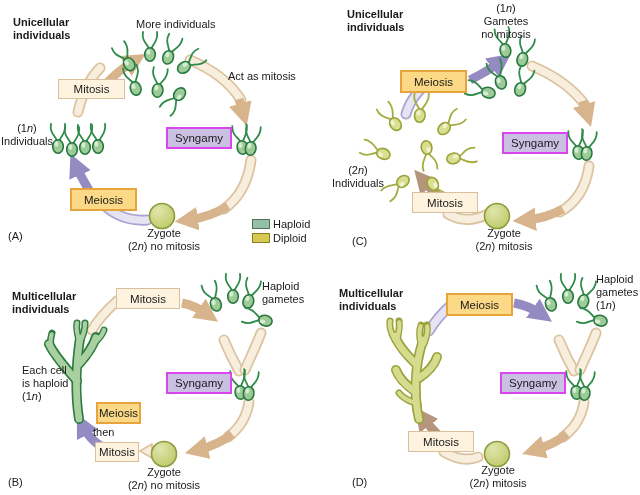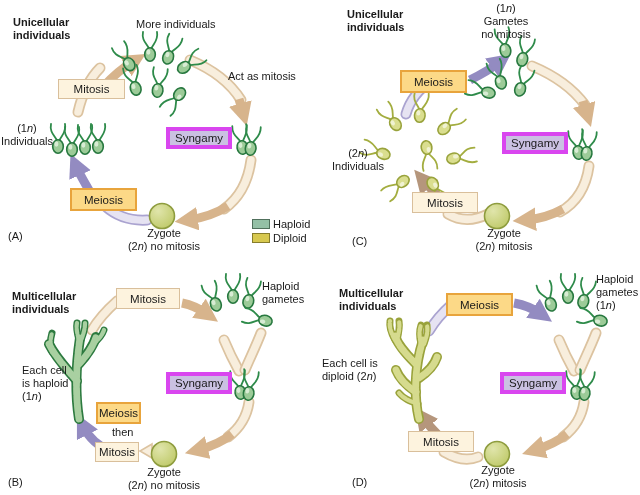--- a/index.html
+++ b/index.html
@@ -6,21 +6,21 @@
   #canvas{position:relative;width:640px;height:495px;background:#fff;overflow:hidden;
           font-family:"Liberation Sans",sans-serif;color:#1a1a1a;}
   svg.art{position:absolute;left:0;top:0;z-index:0;}
   .lbl{position:absolute;z-index:2;font-size:11px;line-height:1.18;white-space:pre-line;}
   .bold{font-weight:bold;}
   .ctr{text-align:center;}
   .box{position:absolute;z-index:2;display:flex;align-items:center;justify-content:center;
        font-size:11.5px;box-sizing:border-box;}
   .box-cream{background:#fdf3de;border:1px solid #d9bf9b;}
   .box-yellow{background:#fcd987;border:2px solid #e8a43c;}
-  .box-purple{background:#cac1e2;border:4px solid #d946ef;}
+  .box-purple{background:#cac1e2;border:2px solid #d946ef;}
   .legend{position:absolute;z-index:2;font-size:11px;}
   .lrow{display:flex;align-items:center;margin-bottom:2px;}
   .sw{width:16px;height:8px;border:1px solid;margin-right:3px;display:inline-block;}
   
   .bandC{fill:none;stroke:#dcc3a0;stroke-width:11;stroke-linecap:round;}
   .bandCi{fill:none;stroke:#f8eedd;stroke-width:7.5;stroke-linecap:round;}
   .bandP{fill:none;stroke:#aaa3d0;stroke-width:11;stroke-linecap:round;}
   .bandPi{fill:none;stroke:#e6e3f2;stroke-width:7.5;stroke-linecap:round;}
   .solT{fill:none;stroke:#d7b48c;stroke-width:9;}
   .solP{fill:none;stroke:#938bc1;stroke-width:9;}
@@ -256,49 +256,47 @@
 </div>
 
 <div class="lbl bold" style="left:347px;top:8px">Unicellular
 individuals</div>
 <div class="lbl ctr" style="left:468px;top:2px;width:76px">(1<i>n</i>)
 Gametes
 no mitosis</div>
 <div class="box box-yellow" style="left:400px;top:70px;width:67px;height:23px">Meiosis</div>
 <div class="box box-purple" style="left:502px;top:132px;width:66px;height:22px">Syngamy</div>
 <div class="box box-cream" style="left:412px;top:192px;width:66px;height:21px">Mitosis</div>
-<div class="lbl ctr" style="left:328px;top:147px;width:60px">(2<i>n</i>)
+<div class="lbl ctr" style="left:328px;top:164px;width:60px">(2<i>n</i>)
 Individuals</div>
 <div class="lbl ctr" style="left:468px;top:227px;width:72px">Zygote
 (2<i>n</i>) mitosis</div>
 <div class="lbl" style="left:352px;top:235px">(C)</div>
 
 <div class="lbl bold" style="left:12px;top:290px">Multicellular
 individuals</div>
 <div class="box box-cream" style="left:116px;top:288px;width:64px;height:21px">Mitosis</div>
 <div class="lbl" style="left:262px;top:280px">Haploid
 gametes</div>
 <div class="lbl" style="left:22px;top:364px">Each cell
 is haploid
 (1<i>n</i>)</div>
 <div class="box box-purple" style="left:166px;top:372px;width:66px;height:22px">Syngamy</div>
 <div class="box box-yellow" style="left:96px;top:402px;width:45px;height:22px">Meiosis</div>
-<div class="lbl" style="left:112px;top:426px">then</div>
+<div class="lbl" style="left:93px;top:426px">then</div>
 <div class="box box-cream" style="left:95px;top:442px;width:44px;height:20px">Mitosis</div>
 <div class="lbl ctr" style="left:118px;top:466px;width:92px">Zygote
 (2<i>n</i>) no mitosis</div>
 <div class="lbl" style="left:8px;top:476px">(B)</div>
 
 <div class="lbl bold" style="left:339px;top:287px">Multicellular
 individuals</div>
 <div class="box box-yellow" style="left:446px;top:293px;width:67px;height:23px">Meiosis</div>
 <div class="lbl" style="left:596px;top:273px">Haploid
 gametes
 (1<i>n</i>)</div>
-<div class="lbl" style="left:322px;top:357px">Each cell is
-diploid (2<i>n</i>)</div>
 <div class="box box-purple" style="left:500px;top:372px;width:66px;height:22px">Syngamy</div>
 <div class="box box-cream" style="left:408px;top:431px;width:66px;height:21px">Mitosis</div>
 <div class="lbl ctr" style="left:460px;top:464px;width:76px">Zygote
 (2<i>n</i>) mitosis</div>
 <div class="lbl" style="left:352px;top:476px">(D)</div>
 
 </div>
 
 </body></html>

